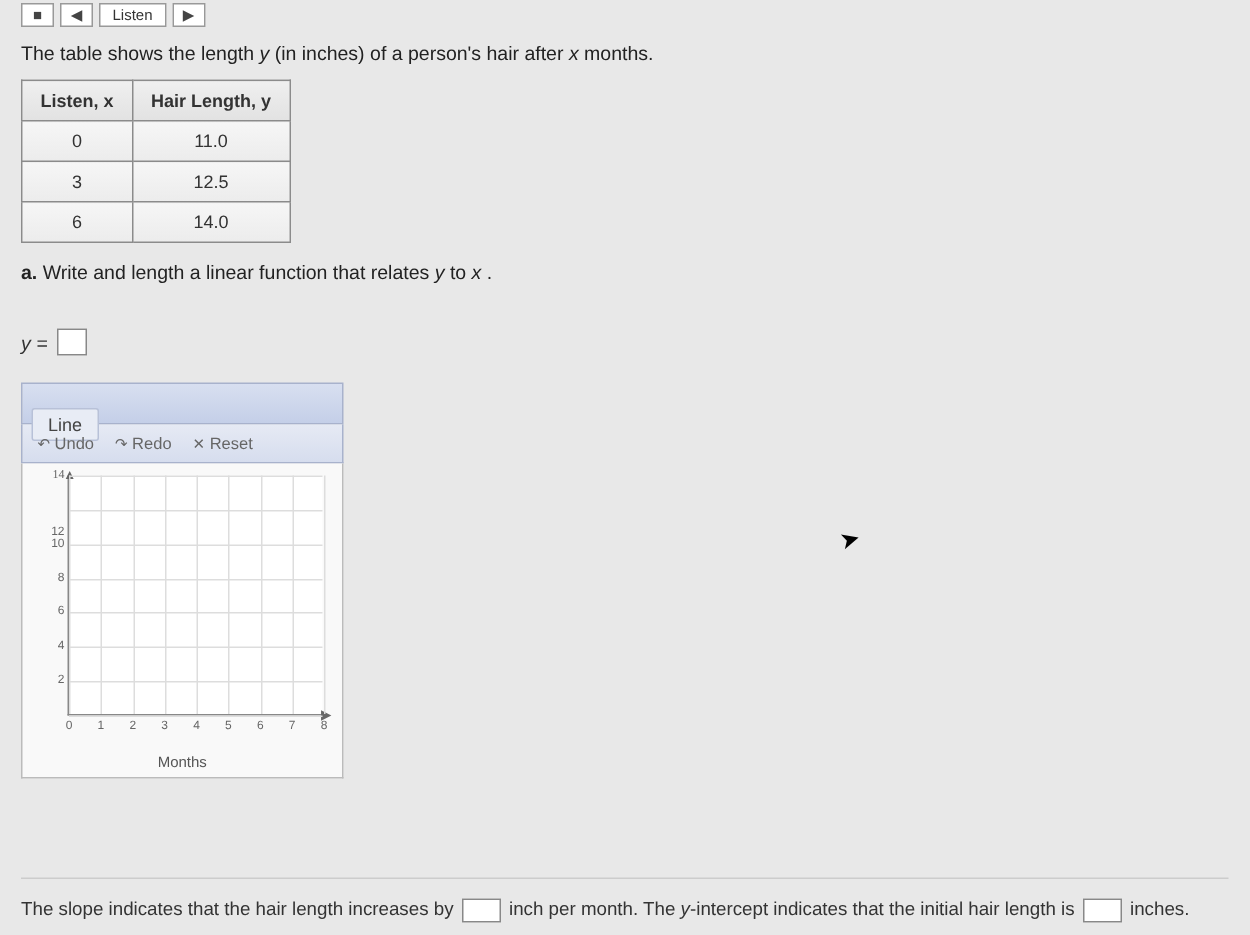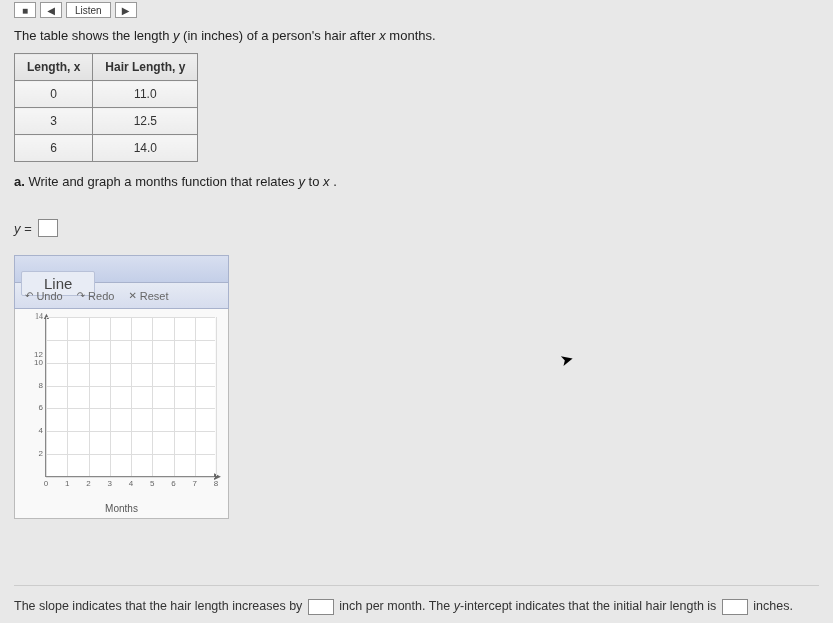--- a/index.html
+++ b/index.html
@@ -89,23 +89,23 @@
     border: 1px solid #a8b2cc;
     width: 215px;
     height: 28px;
     display:flex;
     align-items:center;
   }
   .tool-tab-inner{
     background:#e8ecf5;
     border:1px solid #b8c1d8;
     border-radius:2px;
-    padding:3px 22px;
+    padding:3px 10px;
     margin-left:6px;
-    font-size:15px;
+    font-size:12px;
     color:#444;
     margin-top:28px;
   }
   .action-bar {
     background: linear-gradient(#e6eaf4,#d6ddee);
     border: 1px solid #a8b2cc;
     border-top: none;
     width: 215px;
     height: 26px;
     display: flex;
@@ -210,40 +210,40 @@
 
 <div class="content">
 
   <p class="problem-text">
     <span>The table shows the length </span><span class="it">y</span><span> (in inches) of a person's hair after </span><span class="it">x</span><span> months.</span>
   </p>
 
   <table class="data-table">
     <tbody>
         <tr>
-      <th><span>Length, x</span></th>
+      <th><span>Listen, x</span></th>
       <th><span>Hair Length, y</span></th>
     </tr>
     <tr>
       <td>0</td>
       <td>11.0</td>
     </tr>
     <tr>
       <td>3</td>
       <td>12.5</td>
     </tr>
     <tr>
       <td>6</td>
       <td>14.0</td>
     </tr>
   </tbody>
     </table>
 
   <p class="part-a">
-    <span class="part-label">a.</span><span> Write and graph a months function that relates </span><span class="it">y</span><span> to </span><span class="it">x</span><span> .</span>
+    <span class="part-label">a.</span><span> Write and length a linear function that relates </span><span class="it">y</span><span> to </span><span class="it">x</span><span> .</span>
   </p>
 
   <div class="equation">
     <span>y =</span>
     <span class="answer-box"></span>
   </div>
 
   <div class="graph-widget">
     <div class="tool-tab">
       <div class="tool-tab-inner">

